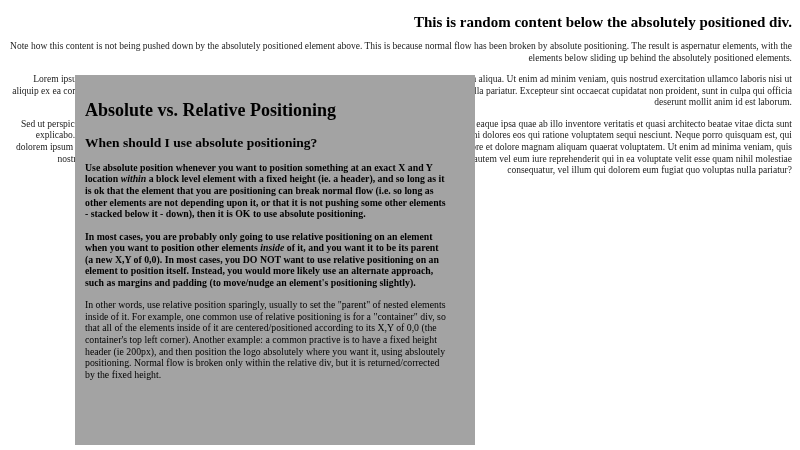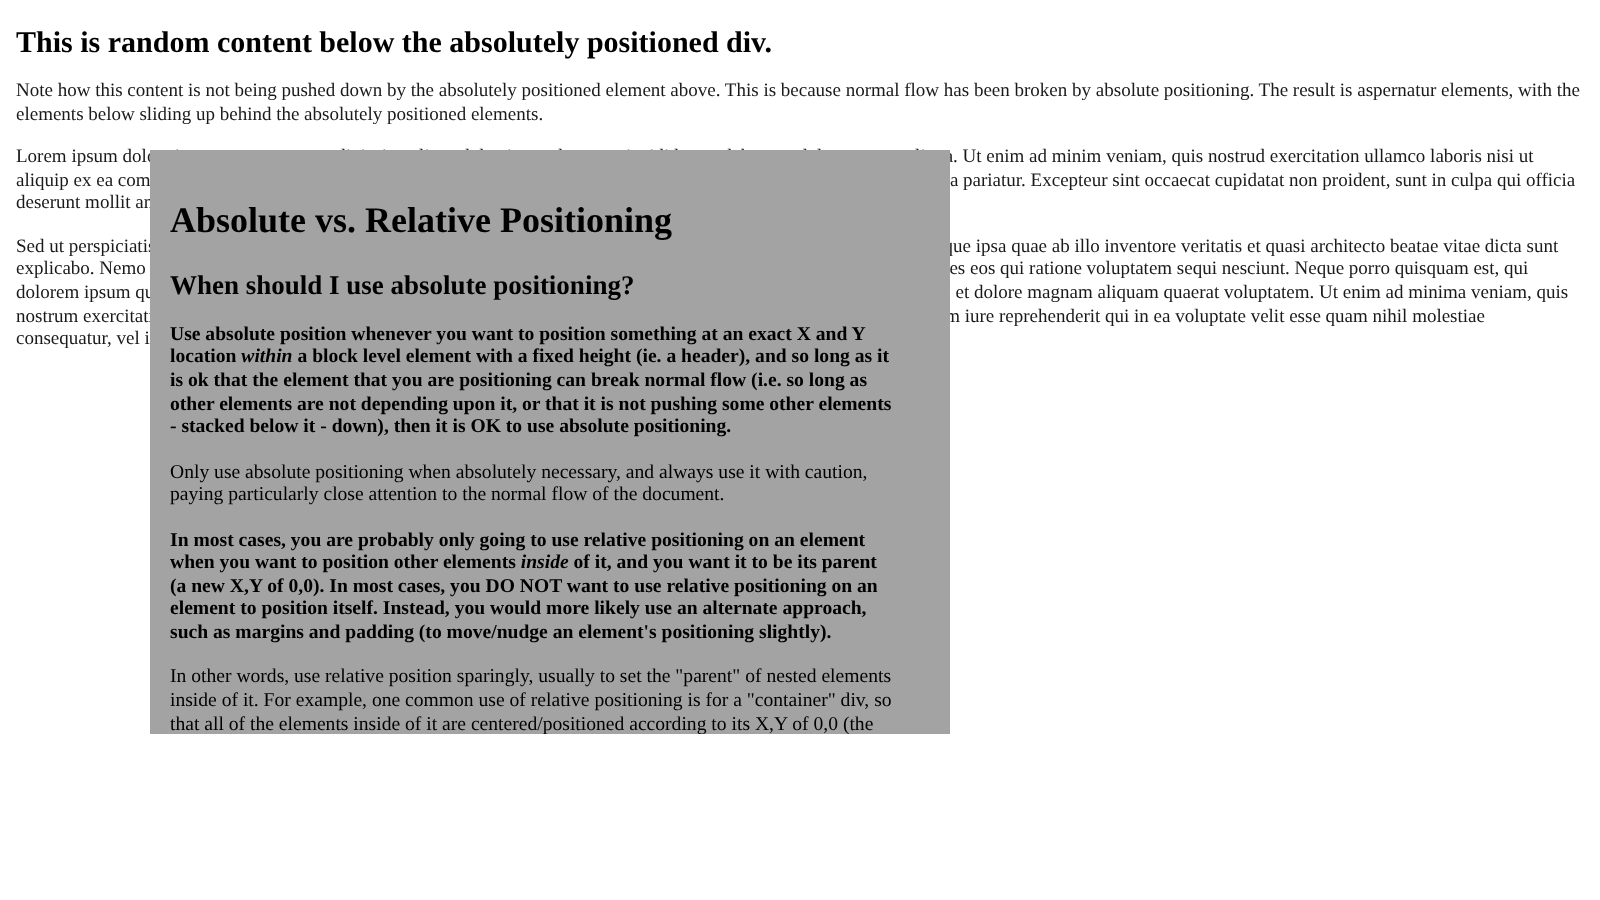--- a/index.html
+++ b/index.html
@@ -14,37 +14,38 @@
     position: relative;
     width: 800px;
     height: 450px;
     font-family: "Liberation Serif", serif;
     font-size: 9.5px;
     line-height: 1.22;
     color: #000000;
   }
   .flow {
     padding: 8px;
+    text-align: right;
   }
   .page-heading {
     font-size: 15px;
     font-weight: bold;
     margin: 5px 0 10px 0;
     line-height: 1.2;
   }
   .body-para {
     margin: 0 0 10px 0;
     color: #1a1a1a;
   }
   .overlay {
     position: absolute;
     left: 75px;
     top: 75px;
     width: 400px;
-    height: 292px;
+    height: 370px;
     box-sizing: border-box;
     padding: 0 10px;
     overflow: hidden;
     color: #000000;
   }
   .overlay-title {
     font-size: 18px;
     font-weight: bold;
     margin: 25px 0 0 0;
     line-height: 1.15;
@@ -82,21 +83,20 @@
     <p class="body-para">Sed ut perspiciatis unde omnis iste natus error sit voluptatem accusantium doloremque laudantium, totam rem aperiam, eaque ipsa quae ab illo inventore veritatis et quasi architecto beatae vitae dicta sunt explicabo. Nemo enim ipsam voluptatem quia voluptas sit aspernatur aut odit aut fugit, sed quia consequuntur magni dolores eos qui ratione voluptatem sequi nesciunt. Neque porro quisquam est, qui dolorem ipsum quia dolor sit amet, consectetur, adipisci velit, sed quia non numquam eius modi tempora incidunt ut labore et dolore magnam aliquam quaerat voluptatem. Ut enim ad minima veniam, quis nostrum exercitationem ullam corporis suscipit laboriosam, nisi ut aliquid ex ea commodi consequatur? Quis autem vel eum iure reprehenderit qui in ea voluptate velit esse quam nihil molestiae consequatur, vel illum qui dolorem eum fugiat quo voluptas nulla pariatur?</p>
   </div>
 
   <div class="overlay" style="background: rgb(163, 163, 163);">
     <h1 class="overlay-title">Absolute vs. Relative Positioning</h1>
 
     <h2 class="overlay-h2">When should I use absolute positioning?</h2>
 
     <p class="overlay-para bold"><span>Use absolute position whenever you want to position something at an exact X and Y location </span><em>within</em><span> a block level element with a fixed height (ie. a header), and so long as it is ok that the element that you are positioning can break normal flow (i.e. so long as other elements are not depending upon it, or that it is not pushing some other elements - stacked below it - down), then it is OK to use absolute positioning.</span></p>
 
-    <p class="overlay-para">Only use absolute positioning when absolutely necessary, and always use it with caution, paying particularly close attention to the normal flow of the document.</p>
 
 
     <p class="overlay-para bold"><span>In most cases, you are probably only going to use relative positioning on an element when you want to position other elements </span><em>inside</em><span> of it, and you want it to be its parent (a new X,Y of 0,0). In most cases, you DO NOT want to use relative positioning on an element to position itself. Instead, you would more likely use an alternate approach, such as margins and padding (to move/nudge an element's positioning slightly).</span></p>
 
     <p class="overlay-para">In other words, use relative position sparingly, usually to set the "parent" of nested elements inside of it. For example, one common use of relative positioning is for a "container" div, so that all of the elements inside of it are centered/positioned according to its X,Y of 0,0 (the container's top left corner). Another example: a common practive is to have a fixed height header (ie 200px), and then position the logo absolutely where you want it, using absloutely positioning. Normal flow is broken only within the relative div, but it is returned/corrected by the fixed height.</p>
   </div>
 
 </div>
 
 </body></html>

